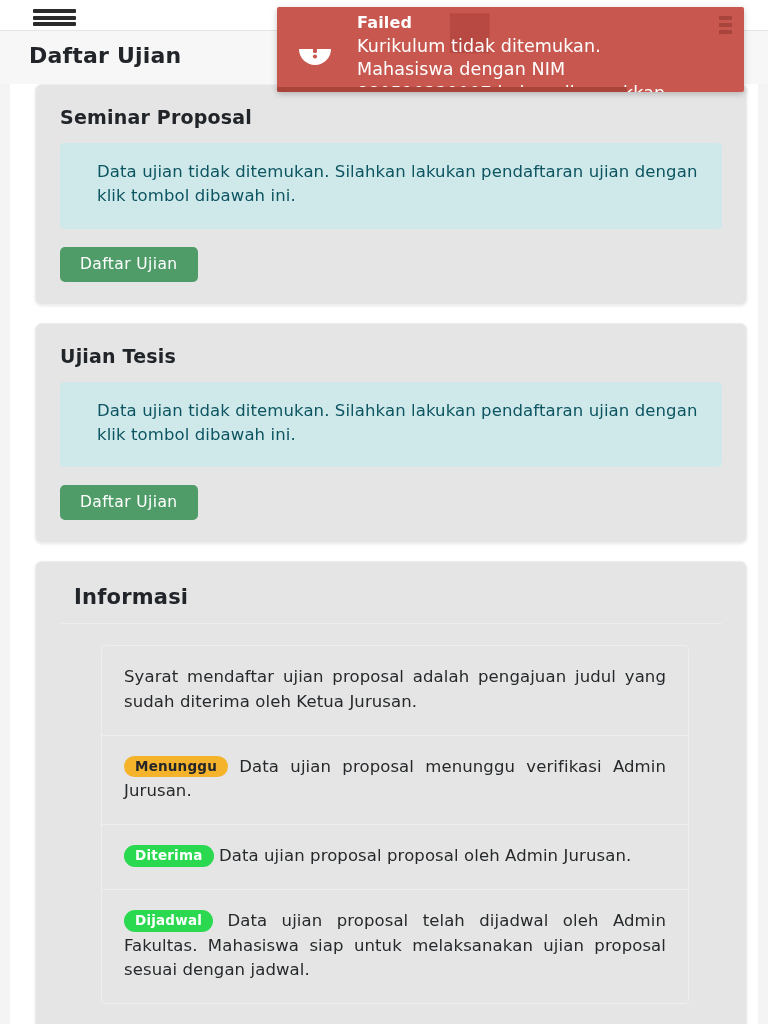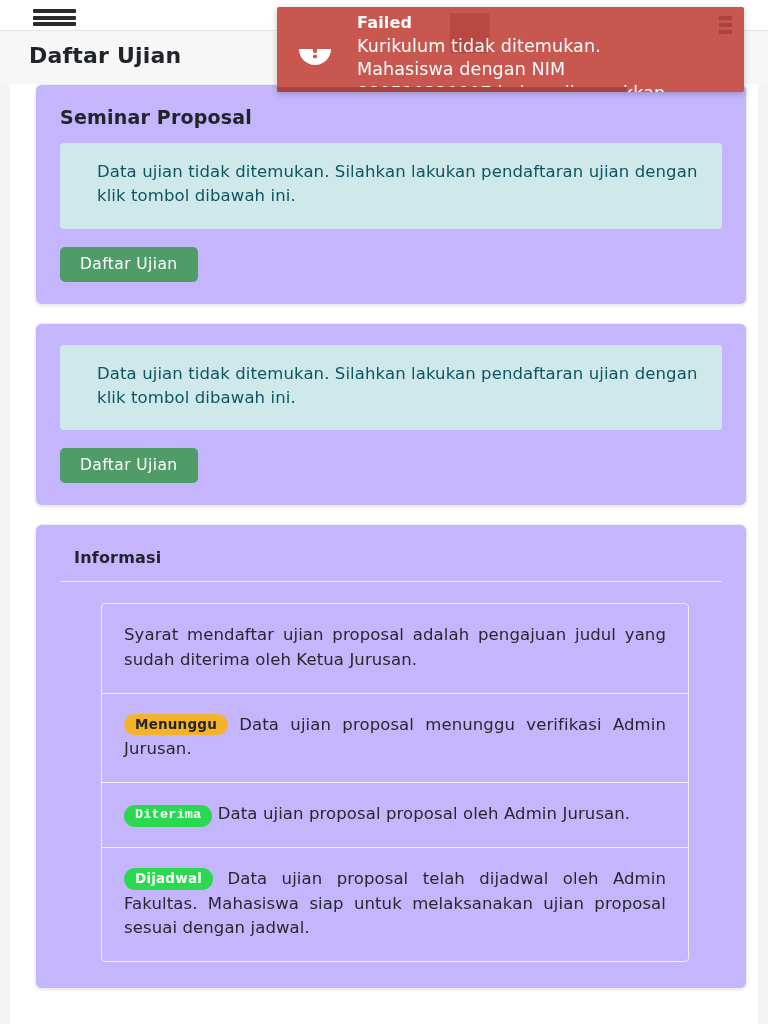--- a/index.html
+++ b/index.html
@@ -68,21 +68,21 @@
     position: absolute;
     top: 84px;
     left: 10px;
     width: 748px;
     height: 940px;
     background: #ffffff;
     overflow: hidden;
   }
 
   .card {
-    background: #c4b5fd;
+    background: #e5e5e5;
     border: 1px solid #eceff1;
     border-radius: 7px;
     box-shadow: 0 1px 3px rgba(0,0,0,.10);
     margin: 0 11px 18px 25px;
     padding: 21px 24px 22px 24px;
   }
 
   .card-title {
     font-size: 19px;
     font-weight: bold;
@@ -112,21 +112,21 @@
     border: none;
     border-radius: 5px;
     padding: 8px 20px 9px 20px;
     cursor: pointer;
     font-family: "DejaVu Sans", sans-serif;
   }
 
   
   .card-info { padding-bottom: 26px; }
   .info-title {
-    font-size: 16px;
+    font-size: 21px;
     font-weight: bold;
     color: #212529;
     letter-spacing: .2px;
     padding: 2px 0 14px 14px;
   }
   .info-divider {
     height: 1px;
     background: #ececec;
     margin: 0 0 21px 0;
   }
@@ -152,21 +152,21 @@
     padding: 2px 11px 3px 11px;
     font-size: 13.5px;
     font-weight: bold;
     line-height: 1.25;
     letter-spacing: .2px;
     vertical-align: 1px;
     white-space: nowrap;
   }
   .badge-menunggu { background: #f5b32c; color: #24262a; }
   .badge-ditolak  { background: #ee2b5e; color: #ffffff; }
-  .badge-diterima { background: #2ad94f; color: #ffffff; font-family: Liberation Mono, monospace; }
+  .badge-diterima { background: #2ad94f; color: #ffffff; }
   .badge-dijadwal { background: #2ad94f; color: #ffffff; }
 
   
   .toast {
     position: absolute;
     top: 7px;
     left: 277px;
     width: 467px;
     height: 85px;
     background: #c8584f;
@@ -252,20 +252,21 @@
 
 <div class="content">
 
   <div class="card">
     <div class="card-title">Seminar Proposal</div>
     <div class="alert-info">Data ujian tidak ditemukan. Silahkan lakukan pendaftaran ujian dengan klik tombol dibawah ini.</div>
     <button class="btn-daftar">Daftar Ujian</button>
   </div>
 
   <div class="card">
+    <div class="card-title">Ujian Tesis</div>
     <div class="alert-info">Data ujian tidak ditemukan. Silahkan lakukan pendaftaran ujian dengan klik tombol dibawah ini.</div>
     <button class="btn-daftar">Daftar Ujian</button>
   </div>
 
   <div class="card card-info">
     <div class="info-title">Informasi</div>
     <div class="info-divider"></div>
     <div class="info-list">
 
       <div class="info-item">

